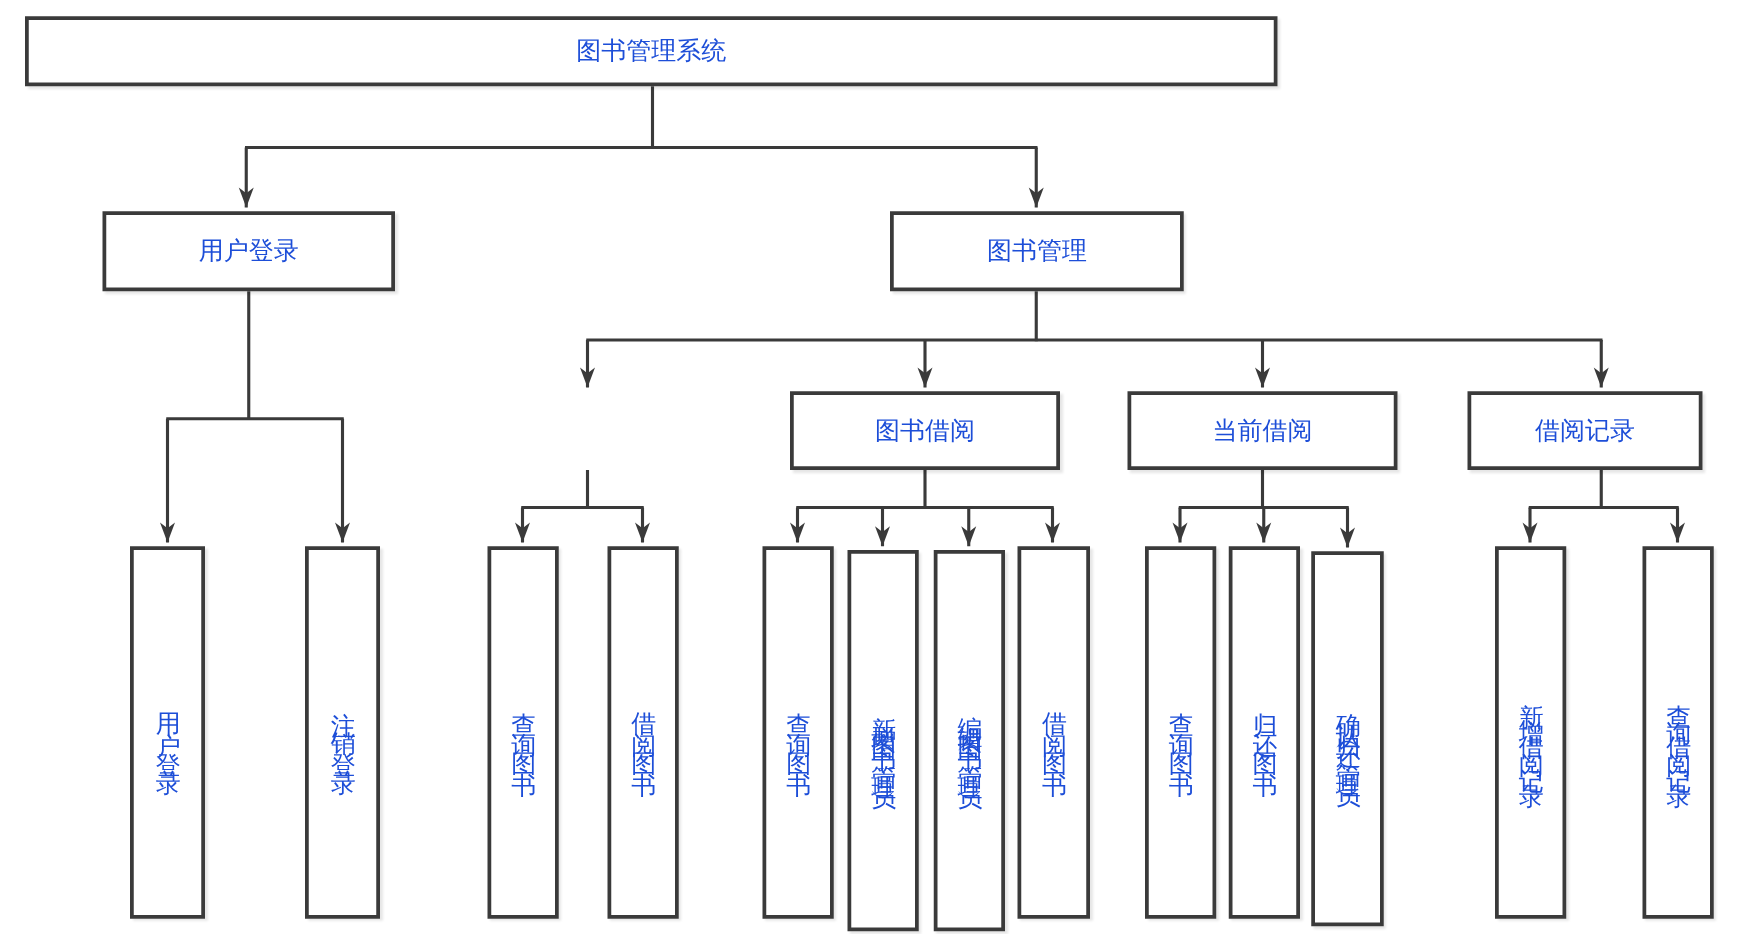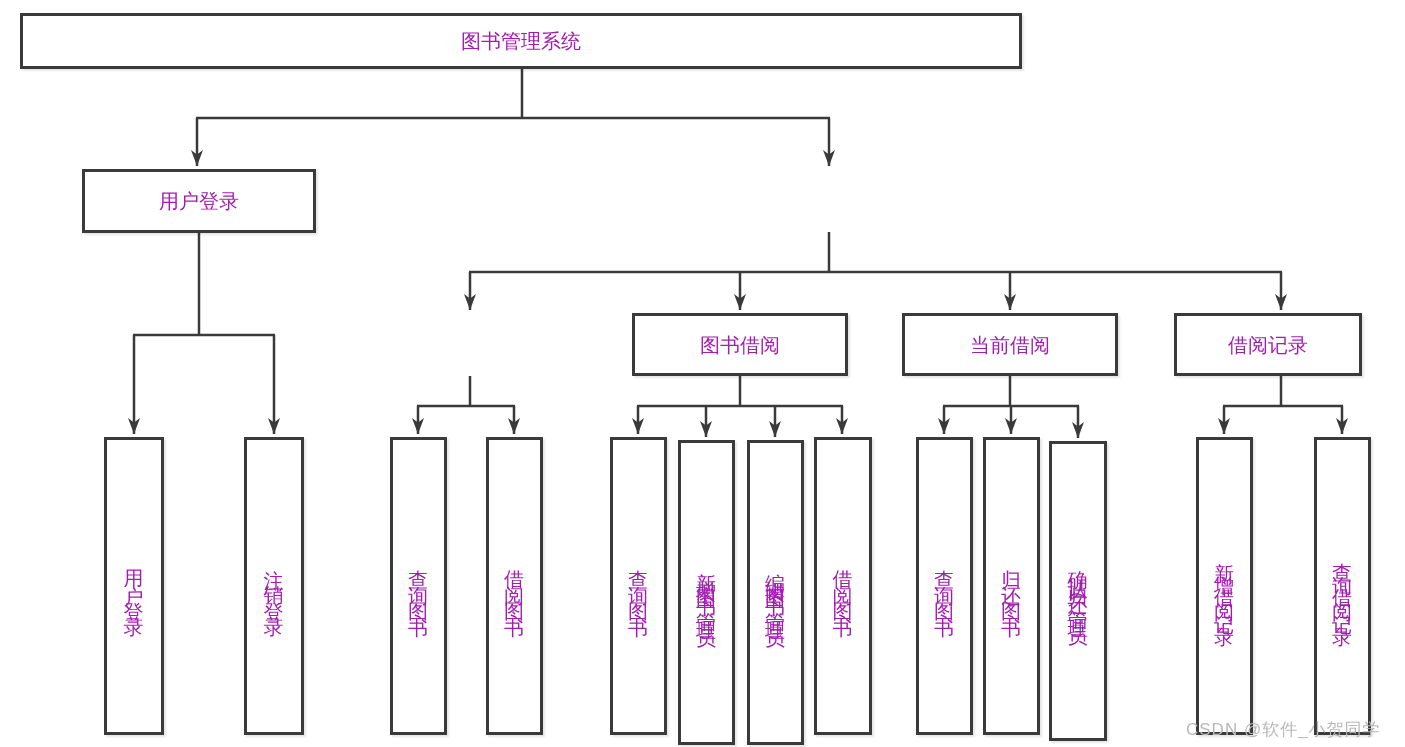--- a/index.html
+++ b/index.html
@@ -6,21 +6,21 @@
   body{
     width:1405px;height:747px;position:relative;overflow:hidden;
     font-family:"Liberation Sans","DejaVu Sans",sans-serif;
   }
   #stage{position:absolute;left:0;top:0;width:1405px;height:747px;}
   svg.wires{position:absolute;left:0;top:0;pointer-events:none;}
   .node{
     position:absolute;box-sizing:border-box;background:#ffffff;
     border:3px solid #3a3a3a;
     display:flex;align-items:center;justify-content:center;
-    color:#a21caf;font-size:20px;
+    color:#1d4ed8;font-size:20px;
     box-shadow:2px 2px 2px rgba(0,0,0,0.10);
     z-index:2;
   }
   .node span{display:block;line-height:1;}
   .v span{writing-mode:vertical-rl;text-orientation:mixed;}
   .ls16 span{letter-spacing:16px;}
   .ls14 span{letter-spacing:13px;}
   .ls9  span{letter-spacing:8px;}
   .watermark{
     position:absolute;z-index:5;color:#b8b8b8;font-size:17px;
@@ -82,20 +82,23 @@
     </g>
   </svg>
 
   <div class="node h" style="left:20px;top:13px;width:1002px;height:56px">
     <span>图书管理系统</span>
   </div>
 
   <div class="node h" style="left:82px;top:169px;width:234px;height:64px">
     <span>用户登录</span>
   </div>
+  <div class="node h" style="left:712px;top:169px;width:235px;height:64px">
+    <span>图书管理</span>
+  </div>
 
   <div class="node h" style="left:902px;top:313px;width:216px;height:63px">
     <span>当前借阅</span>
   </div>
   <div class="node h" style="left:632px;top:313px;width:216px;height:63px">
     <span>图书借阅</span>
   </div>
   <div class="node h" style="left:1174px;top:313px;width:188px;height:63px">
     <span>借阅记录</span>
   </div>
@@ -137,14 +140,13 @@
     <span>确认归还（管理员）</span>
   </div>
 
   <div class="node v ls14" style="left:1196px;top:437px;width:57px;height:298px">
     <span>新增借阅记录</span>
   </div>
   <div class="node v ls14" style="left:1314px;top:437px;width:57px;height:298px">
     <span>查询借阅记录</span>
   </div>
 
-  <div class="watermark" style="left:1186px;top:718px;">CSDN @软件_小贺同学</div>
 </div>
 
 </body></html>

